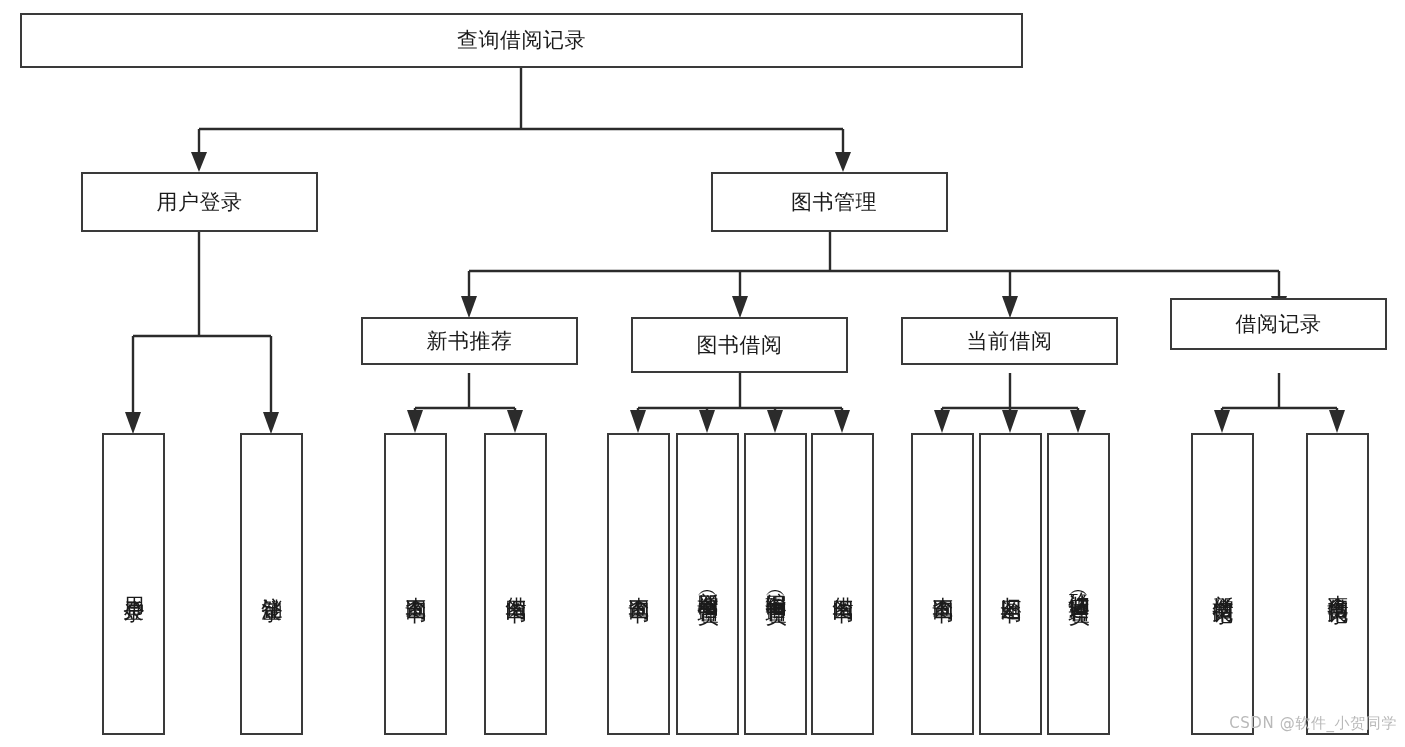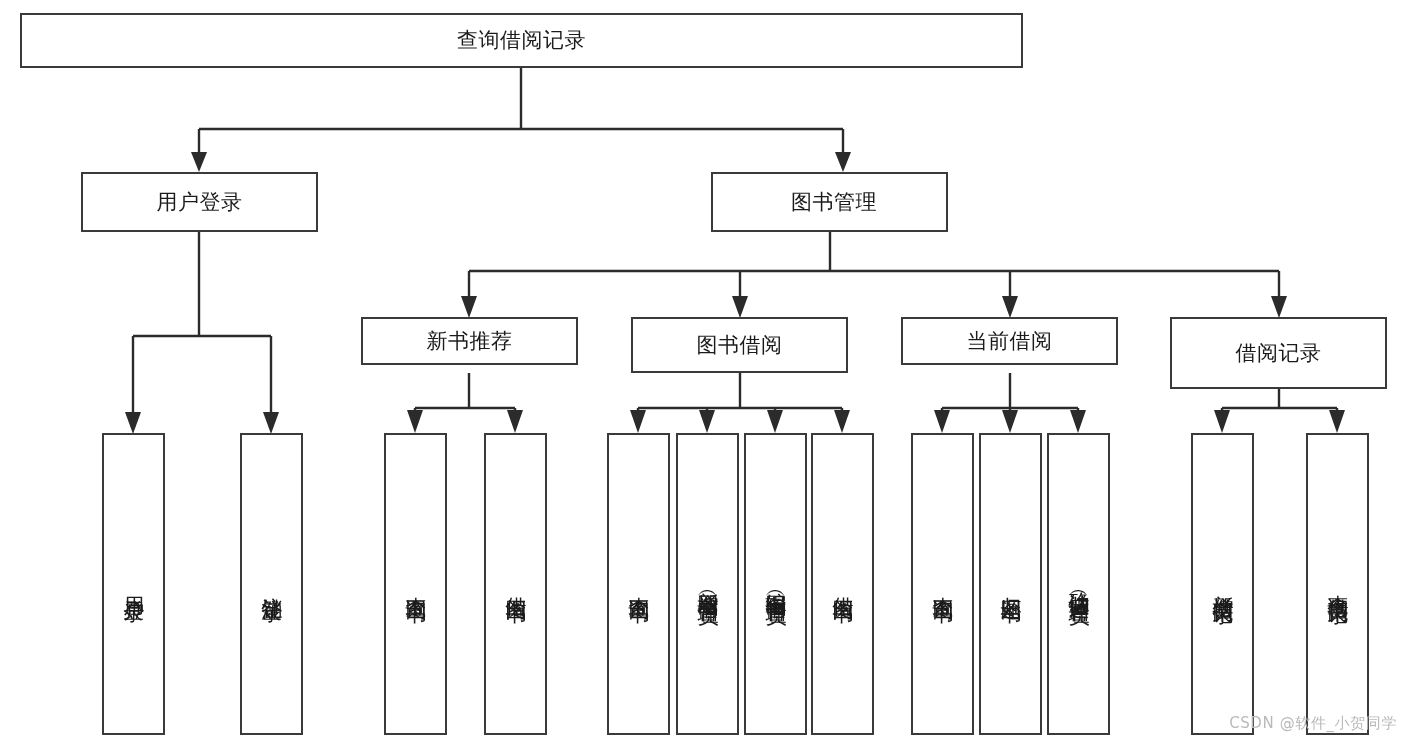--- a/index.html
+++ b/index.html
@@ -167,21 +167,21 @@
   </div>
 
   <div class="node h" style="left:631px; top:317px; width:217px; height:56px;">
     <span class="lbl">图书借阅</span>
   </div>
 
   <div class="node h" style="left:901px; top:317px; width:217px; height:48px;">
     <span class="lbl">当前借阅</span>
   </div>
 
-  <div class="node h" style="left:1170px; top:317px; width:217px; height:72px;text-align:right;">
+  <div class="node h" style="left:1170px; top:298px; width:217px; height:52px;text-align:right;">
     <span class="lbl">借阅记录</span>
   </div>
 
   <div class="node v" style="left:102px; top:433px; width:63px; height:302px;">
     <span class="lbl">用户登录</span>
   </div>
   <div class="node v" style="left:240px; top:433px; width:63px; height:302px;">
     <span class="lbl">注销登录</span>
   </div>
 

